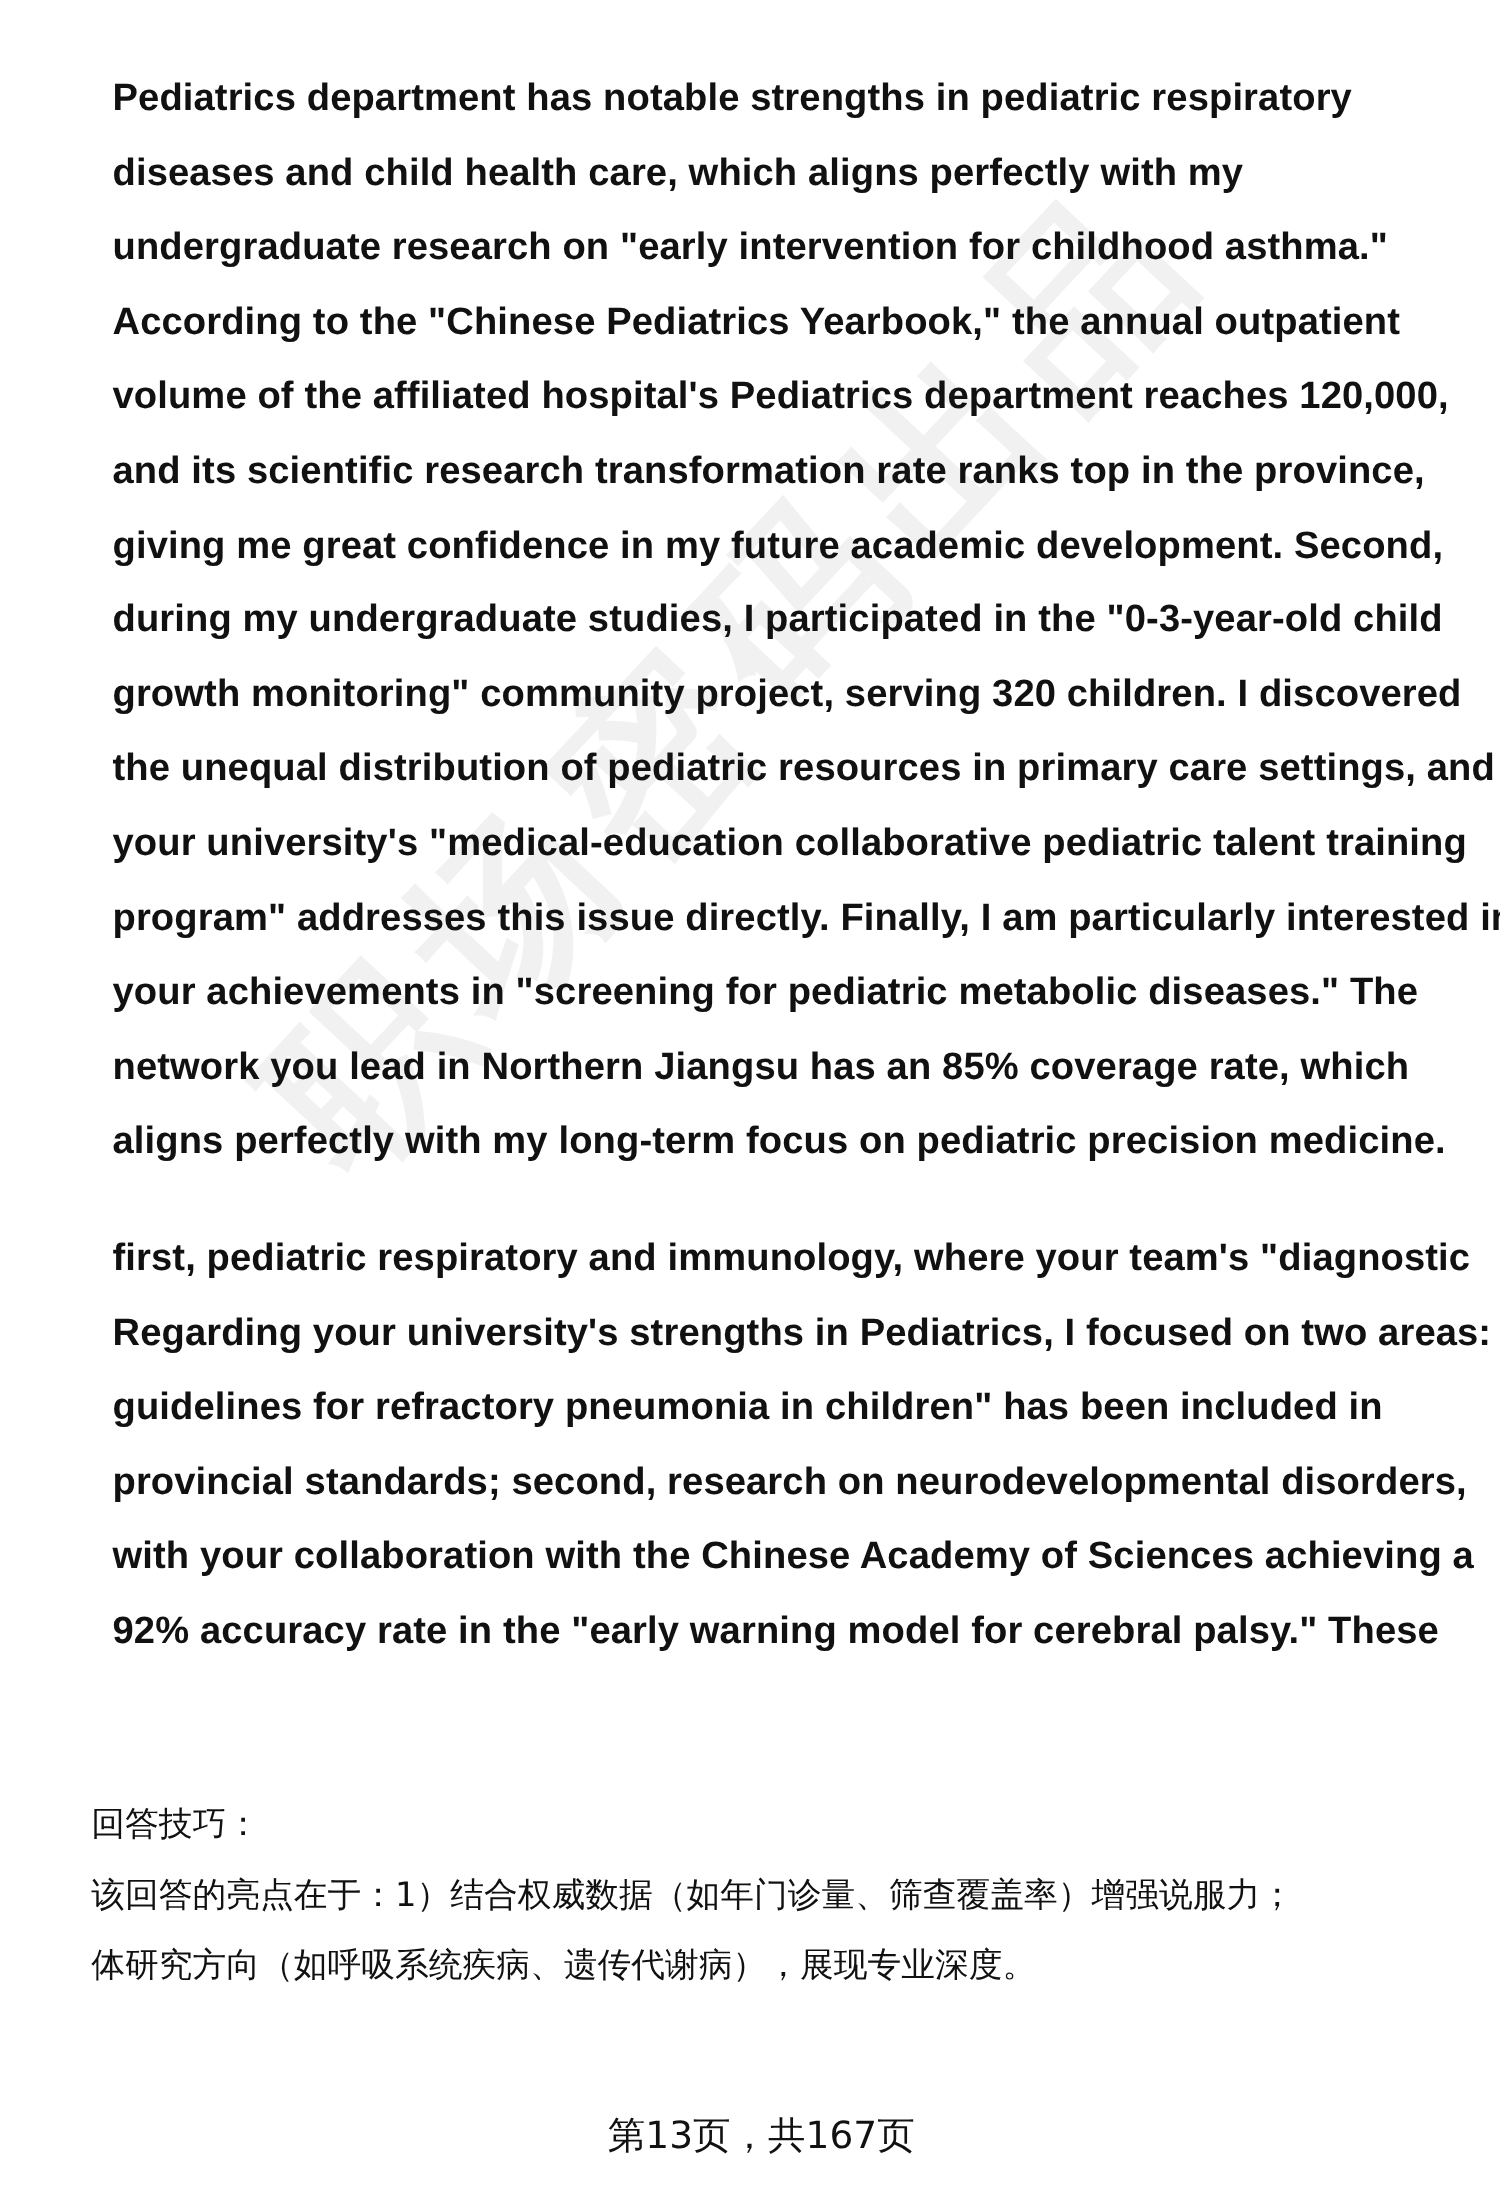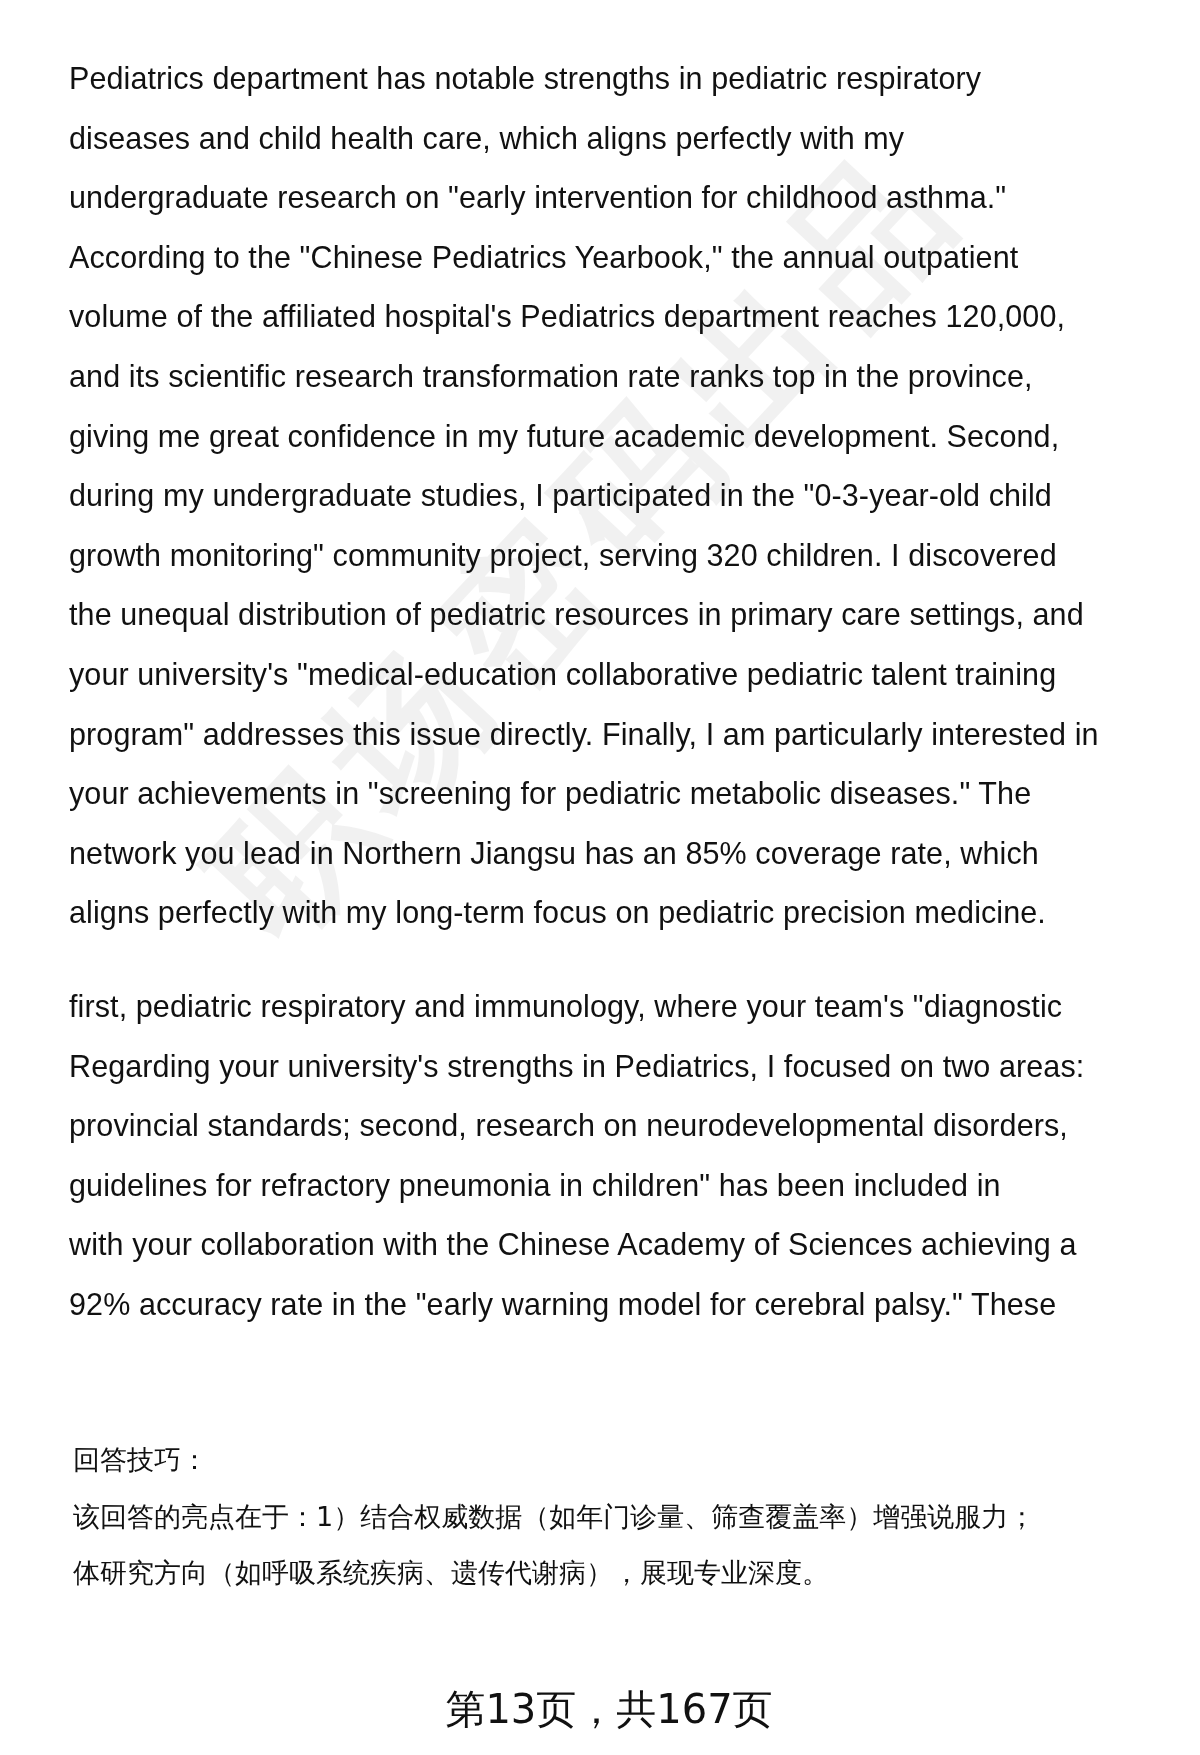--- a/index.html
+++ b/index.html
@@ -33,23 +33,24 @@
     font-size: 150px;
     font-weight: bold;
     letter-spacing: 18px;
     color: rgba(0,0,0,0.055);
     white-space: nowrap;
     pointer-events: none;
     z-index: 0;
   }
   .para {
     position: absolute;
-    left: 69px;
+    left: 90px;
     width: 1100px;
     z-index: 1;
+    font-weight: bold;
   }
   .para-en .line {
     font-size: 30.5px;
     line-height: 59.6px;
     height: 59.6px;
     white-space: nowrap;
     letter-spacing: 0.1px;
   }
   #para1 { top: 49px; }
   #para2 { top: 977px; }
@@ -67,21 +68,21 @@
     height: 56.5px;
     white-space: nowrap;
   }
   .footer {
     position: absolute;
     left: 0;
     width: 1200px;
     top: 1687px;
     text-align: center;
     font-family: "DejaVu Sans", sans-serif;
-    font-size: 40px;
+    font-size: 30px;
     line-height: 44px;
     color: #111111;
     z-index: 1;
     padding-left: 18px;
     box-sizing: border-box;
   }
 </style>
 </head>
 <body>
 
@@ -103,22 +104,22 @@
     <div class="line">your university's "medical-education collaborative pediatric talent training</div>
     <div class="line">program" addresses this issue directly. Finally, I am particularly interested in</div>
     <div class="line">your achievements in "screening for pediatric metabolic diseases." The</div>
     <div class="line">network you lead in Northern Jiangsu has an 85% coverage rate, which</div>
     <div class="line">aligns perfectly with my long-term focus on pediatric precision medicine.</div>
   </div>
 
   <div class="para para-en" id="para2">
     <div class="line">first, pediatric respiratory and immunology, where your team's "diagnostic</div>
     <div class="line">Regarding your university's strengths in Pediatrics, I focused on two areas:</div>
+    <div class="line">guidelines for refractory pneumonia in children" has been included in</div>
     <div class="line">provincial standards; second, research on neurodevelopmental disorders,</div>
-    <div class="line">guidelines for refractory pneumonia in children" has been included in</div>
     <div class="line">with your collaboration with the Chinese Academy of Sciences achieving a</div>
     <div class="line">92% accuracy rate in the "early warning model for cerebral palsy." These</div>
   </div>
 
   <div class="tips">
     <div class="line">回答技巧：</div>
     <div class="line">该回答的亮点在于：1）结合权威数据（如年门诊量、筛查覆盖率）增强说服力；</div>
     <div class="line">体研究方向（如呼吸系统疾病、遗传代谢病），展现专业深度。</div>
   </div>
 

